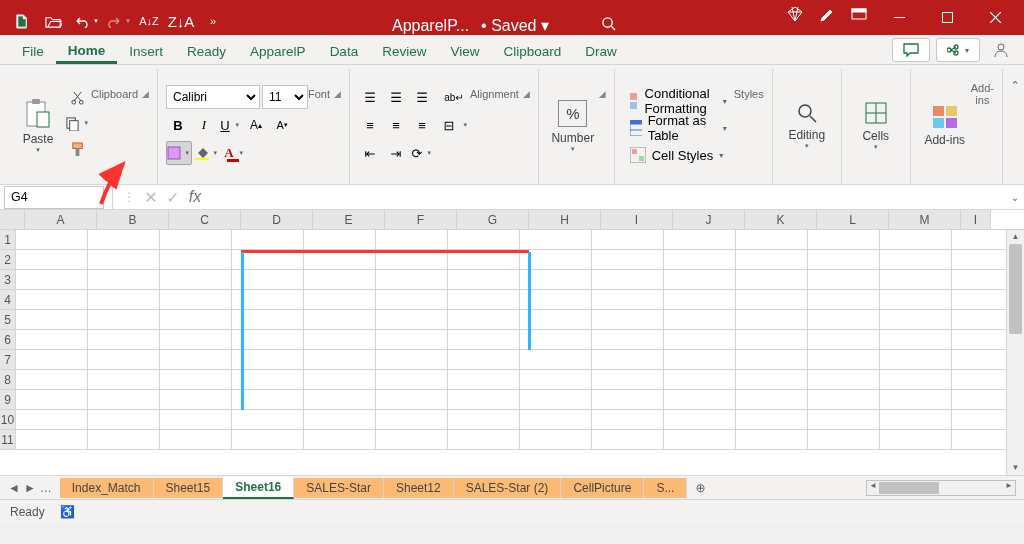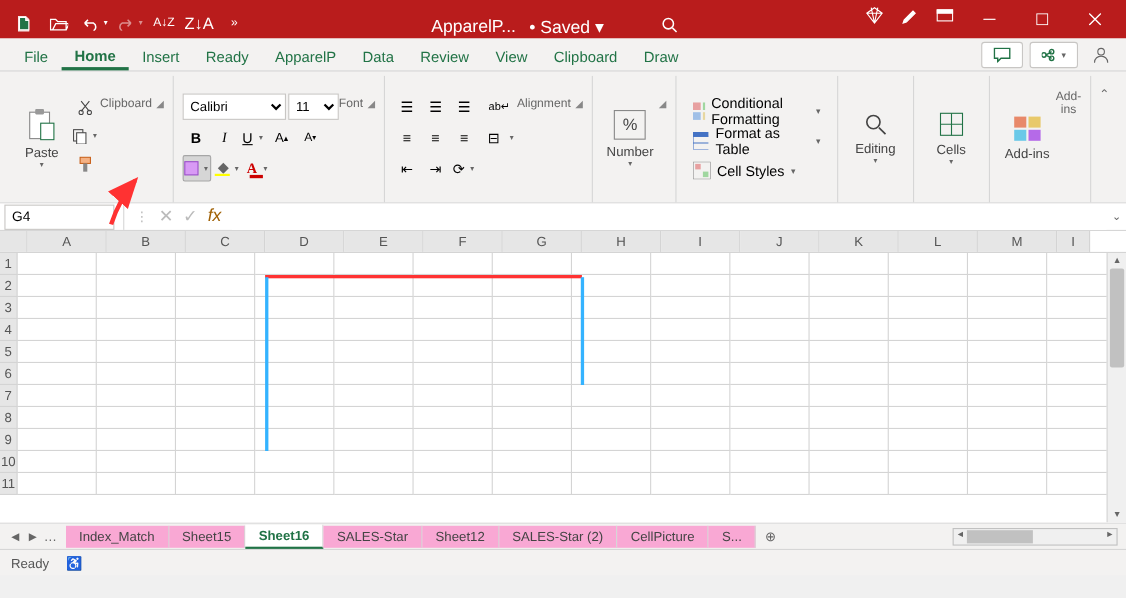--- a/index.html
+++ b/index.html
@@ -66,21 +66,21 @@
 .redline { position: absolute; height: 2.5px; background: #ff3232; }
 .blueline { position: absolute; width: 2.5px; background: #34b3ff; }
 
 
 .red-arrow { position: absolute; left: 95px; top: 160px; pointer-events: none; }
 
 
 .sheettabs { height: 24px; background: #f3f2f1; border-top: 1px solid #d6d6d6; display: flex; align-items: center; font-size: 12px; }
 .sheettabs .nav { display: flex; gap: 4px; padding: 0 8px; color: #666; }
 .sheettabs .nav span { cursor: pointer; }
-.sheettabs .tab { padding: 3px 12px; border-right: 1px solid #d6d6d6; background: #f9a8d4; cursor: pointer; color: #444; }
+.sheettabs .tab { padding: 3px 12px; border-right: 1px solid #d6d6d6; background: #fdba74; cursor: pointer; color: #444; }
 .sheettabs .tab.active { background: white; color: #217346; font-weight: 600; border-bottom: 2px solid #217346; }
 .sheettabs .new-sheet { padding: 0 8px; color: #666; }
 .sheettabs .hscroll { margin-left: auto; width: 150px; height: 16px; background: #f0f0f0; border: 1px solid #c1c1c1; position: relative; margin-right: 8px; }
 .sheettabs .hscroll .thumb { position: absolute; top: 1px; left: 12px; width: 60px; bottom: 1px; background: #c1c1c1; }
 
 
 .statusbar { height: 24px; background: #f3f2f1; border-top: 1px solid #d6d6d6; display: flex; align-items: center; font-size: 12px; color: #555; padding: 0 10px; gap: 16px; }
 .statusbar .right { margin-left: auto; display: flex; align-items: center; gap: 10px; }
 .view-btns { display: flex; gap: 0; }
 .view-btns .vb { width: 26px; height: 20px; border: 1px solid #c8c6c4; display: flex; align-items: center; justify-content: center; font-size: 10px; }
@@ -339,20 +339,23 @@
       <div class="rbtn" style="width:auto;justify-content:flex-start;padding:0 6px;gap:6px;font-size:13px">
           <svg width="16" height="16">
             <rect width="16" height="16" fill="none" stroke="#888"></rect>
             <rect x="2" y="2" width="5" height="5" fill="#e7a0a0"></rect>
             <rect x="9" y="9" width="5" height="5" fill="#a0d7a0"></rect>
           </svg>
           <span>Cell Styles</span> 
           <span style="font-size:8px;color:#666">▾</span>
         </div>
     </div>
+    <div class="group-label">
+        <span>Styles</span>
+      </div>
   </div>
 
   <div class="group">
     <div class="group-body">
         <div class="bigbtn">
           <svg width="22" height="22" viewBox="0 0 22 22">
             <circle cx="9" cy="9" r="6" fill="none" stroke="#444" stroke-width="1.5"></circle>
             <path stroke="#444" stroke-width="1.5" d="M14 14l6 6"></path>
           </svg>
           <span>Editing</span>
@@ -400,21 +403,21 @@
   </div>
 </div>
 
 <div class="formula-row">
   <div class="namebox">G4</div>
   <div style="width:1px;height:100%;background:#d6d6d6"></div>
   <div class="fx-btns">
     <span style="color:#bbb;font-size:12px">⋮</span>
     <span style="color:#bbb">✕</span>
     <span style="color:#bbb">✓</span>
-    <span style="font-style:italic;color:#a16207">fx</span>
+    <span style="font-style:italic;color:#737373">fx</span>
   </div>
   <input class="formula-input" style="">
   <div class="formula-expand">⌄</div>
 </div>
 
 <div class="grid-wrap">
   <div class="col-headers">
     <div class="corner"></div>
     <div class="col-h">A</div>
     <div class="col-h">B</div>

